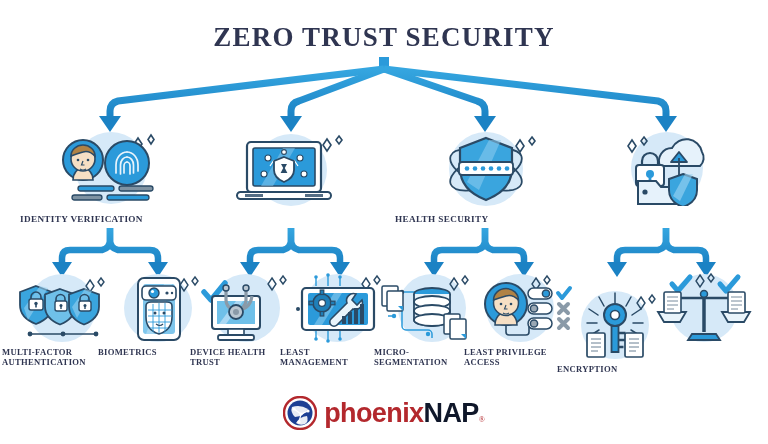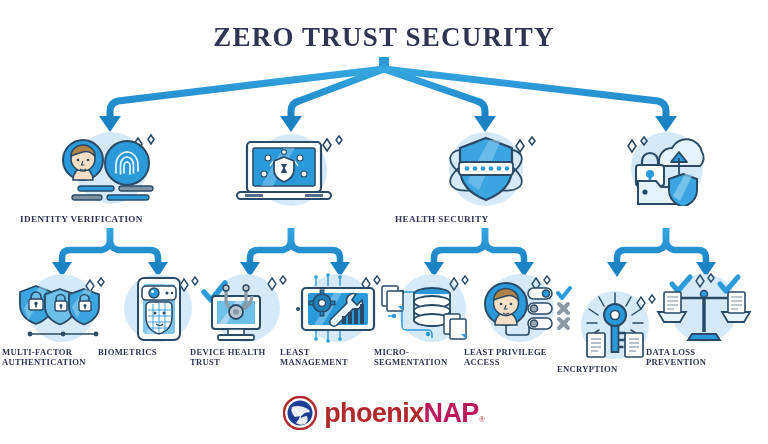--- a/index.html
+++ b/index.html
@@ -50,21 +50,21 @@
   .logo{
     position:absolute;left:0;top:396px;width:768px;
     display:flex;align-items:center;justify-content:center;gap:7px;
   }
   .logo-word{
     font-family:"Liberation Sans", sans-serif;
     font-size:27px;font-weight:bold;letter-spacing:-0.6px;
     line-height:1;
   }
   .logo-phoenix{color:#b3282d;}
-  .logo-nap{color:#be185d;}
+  .logo-nap{color:#0f172a;}
   .logo-tm{font-size:8px;color:#b3282d;vertical-align:super;}
 </style>
 </head>
 <body>
 
 <div id="stage">
 
   <div class="title">ZERO TRUST SECURITY</div>
 
   <svg id="connectors" viewBox="0 0 768 444">
@@ -543,22 +543,20 @@
           </g>
 
         <path d="M90,26 v14" stroke="#2a4a66" stroke-width="1.5" fill="none"></path>
         <path d="M76,40 h28 l-6,10 h-16 z" fill="#e9f4fb" stroke="#2a4a66" stroke-width="1.8"></path>
         <rect x="82" y="20" width="17" height="21" rx="1.5" fill="#ffffff" stroke="#2a4a66" stroke-width="1.6"></rect>
         <g stroke="#2a4a66" stroke-width="0.9" opacity="0.7">
             <path d="M85,25 h11 M85,29 h11 M85,33 h11 M85,37 h7"></path>
           </g>
       </svg>
     </div>
-    <div class="label">DATA LOSS
-PREVENTION</div>
   </div>
 
   <div class="logo">
     <svg width="34" height="34" viewBox="0 0 34 34">
       <circle cx="17" cy="17" r="16" fill="none" stroke="#b3282d" stroke-width="2.4"></circle>
       <circle cx="17" cy="17" r="12.5" fill="#1c3f94"></circle>
       <path d="M9,11 q8,-3 16,2 q-4,7 -13,8 q-5,-5 -3,-10 z" fill="#ffffff" opacity="0.9"></path>
       <path d="M13,27 q3,-6 11,-7 q2,5 -2,8 q-5,2 -9,-1 z" fill="#ffffff" opacity="0.9"></path>
       <g stroke="#ffffff" stroke-width="1.1" fill="none">
         <path d="M11,13 l7,5 7,-3 M18,18 l-2,8"></path>

